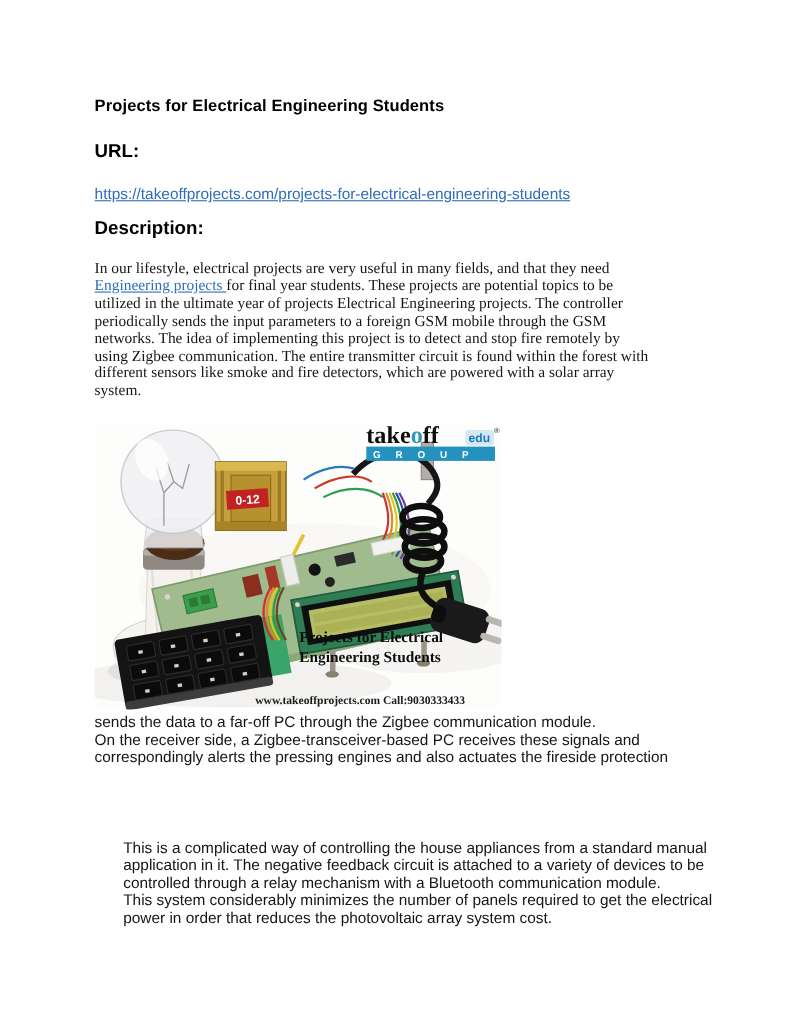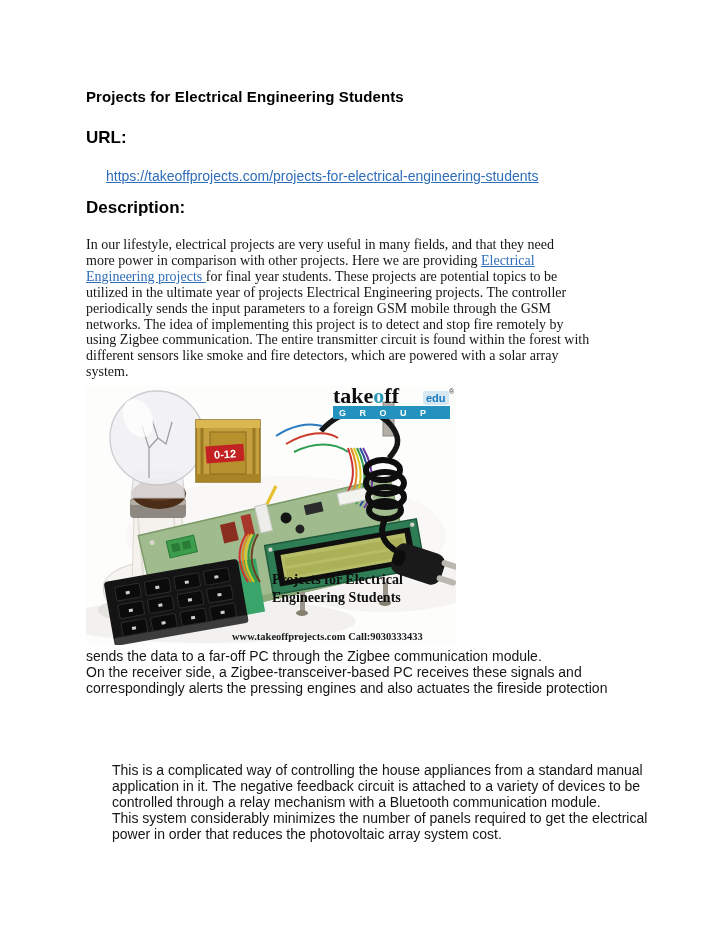--- a/index.html
+++ b/index.html
@@ -4,21 +4,21 @@
 <style>
   html,body{margin:0;padding:0;background:#ffffff;}
   .page{
     position:relative;width:720px;height:931px;background:#ffffff;overflow:hidden;
     font-family:"Liberation Sans", sans-serif;color:#111;
   }
   .abs{position:absolute;}
   .doc-title{left:86px;top:88px;font-size:15px;font-weight:bold;color:#000;letter-spacing:.1px;}
   .section-heading{font-size:17px;font-weight:bold;color:#000;}
   .url-heading{left:86px;top:128px;}
-  .url-link{left:86px;top:168px;font-size:14px;color:#2f6db8;text-decoration:underline;margin-left:20px;}
+  .url-link{left:86px;top:168px;font-size:14px;color:#2f6db8;text-decoration:underline;}
   .desc-heading{left:86px;top:198px;}
   .body-par{left:86px;top:0;font-size:14px;line-height:15.9px;color:#151515;}
   .par1{top:237px;font-family:Liberation Serif, serif;}
   .par2{top:649px;}
   .par3{top:763px;margin-left:26px;}
   .line{white-space:pre;}
   .inline-link{color:#2f6db8;text-decoration:underline;cursor:pointer;}
   .photo-wrap{left:86px;top:386px;width:370px;height:259px;}
   svg text{user-select:none;}
 </style>
@@ -30,21 +30,20 @@
   <div class="abs doc-title">Projects for Electrical Engineering Students</div>
 
   <div class="abs section-heading url-heading">URL:</div>
 
   <a class="abs url-link">https://takeoffprojects.com/projects-for-electrical-engineering-students</a>
 
   <div class="abs section-heading desc-heading">Description:</div>
 
   <div class="abs body-par par1">
       <div class="line"><span>In our lifestyle, electrical projects are very useful in many fields, and that they need</span></div>
-      <div class="line"><span>more power in comparison with other projects. Here we are providing </span><span class="inline-link">Electrical</span></div>
       <div class="line"><span class="inline-link">Engineering projects </span><span>for final year students. These projects are potential topics to be</span></div>
       <div class="line"><span>utilized in the ultimate year of projects Electrical Engineering projects. The controller</span></div>
       <div class="line"><span>periodically sends the input parameters to a foreign GSM mobile through the GSM</span></div>
       <div class="line"><span>networks. The idea of implementing this project is to detect and stop fire remotely by</span></div>
       <div class="line"><span>using Zigbee communication. The entire transmitter circuit is found within the forest with</span></div>
       <div class="line"><span>different sensors like smoke and fire detectors, which are powered with a solar array</span></div>
       <div class="line"><span>system.</span></div>
     </div>
 
   <div class="abs photo-wrap">

